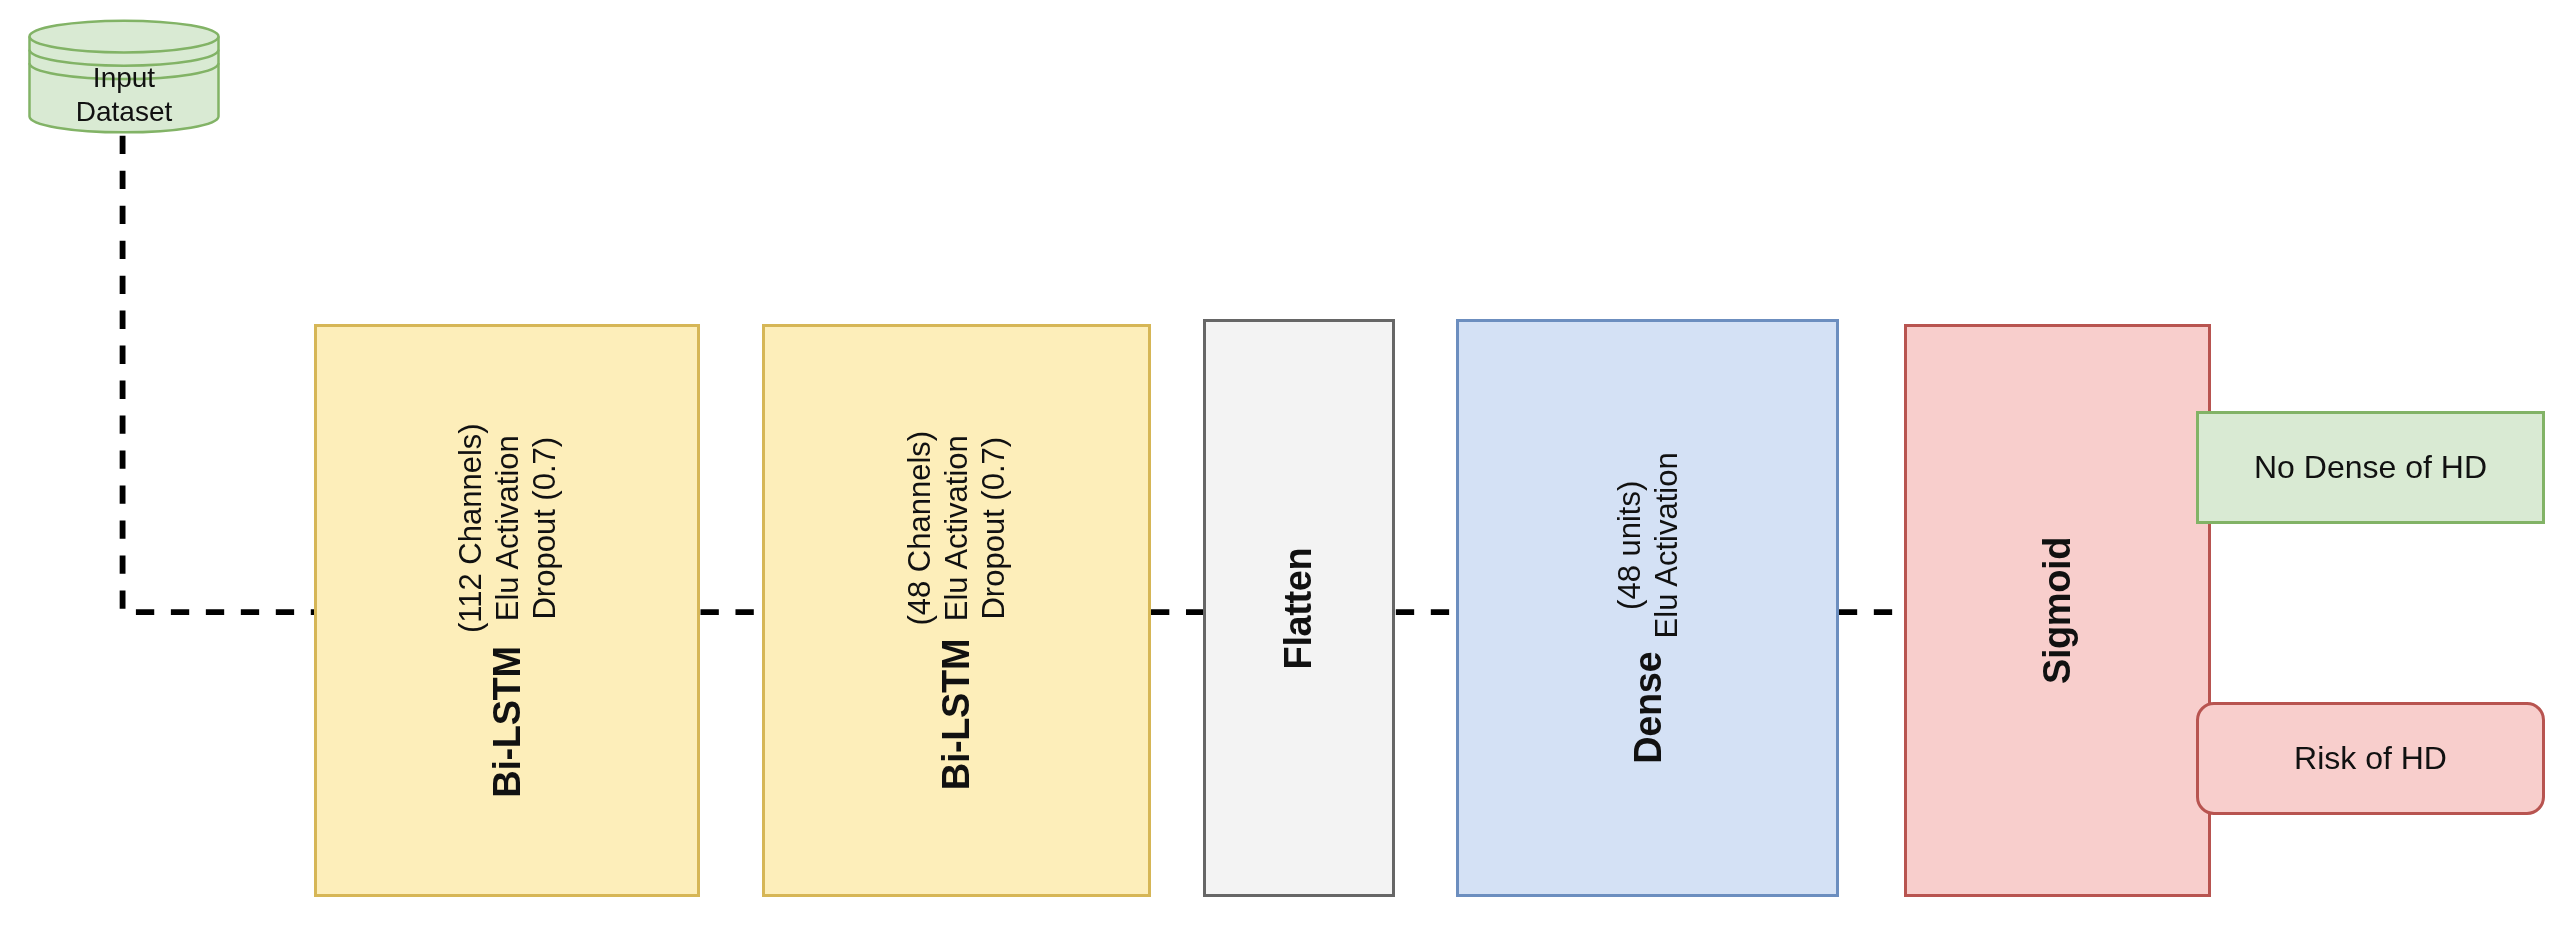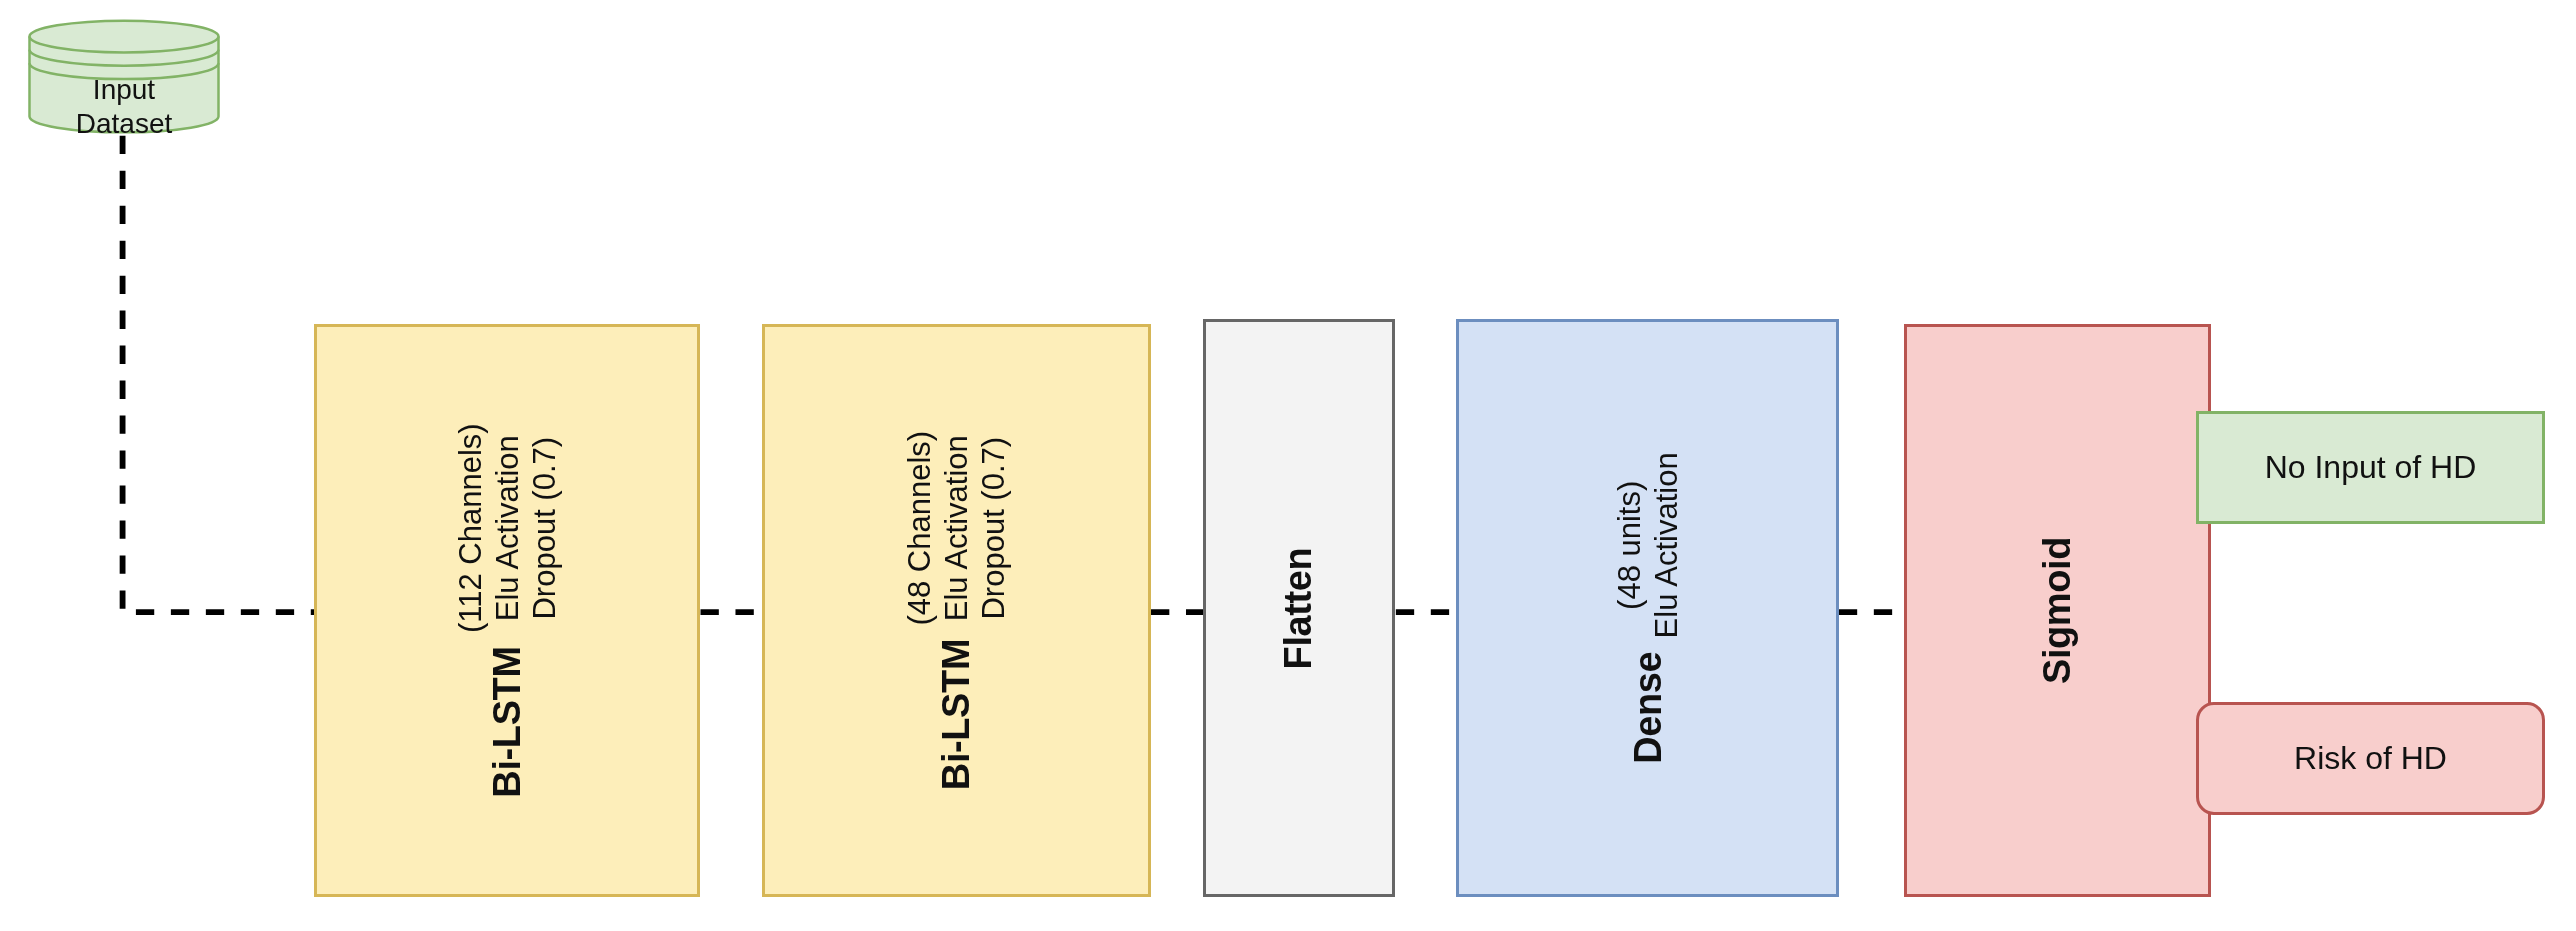--- a/index.html
+++ b/index.html
@@ -37,21 +37,20 @@
   .cyl-label {
     position: absolute;
     left: 0;
     top: 43px;
     width: 194px;
     text-align: center;
     font-size: 28px;
     line-height: 34px;
     color: #111111;
     white-space: pre-line;
-    margin-top: 12px;
   }
 
   
   .block {
     position: absolute;
     box-sizing: border-box;
     border-style: solid;
     border-width: 3.3px;
     display: flex;
     align-items: center;
@@ -166,21 +165,21 @@
     </div>
   </div>
 
   <div class="block sig" style="left:1904px; top:324px; width:307px; height:573px;">
     <div class="rot">
       <span class="title">Sigmoid</span>
     </div>
   </div>
 
   <div class="outbox out-green" style="left:2196px; top:411px; width:349px; height:113px;">
-    <span>No Input of HD</span>
+    <span>No Dense of HD</span>
   </div>
 
   <div class="outbox out-red" style="left:2196px; top:702px; width:349px; height:113px;border-radius:18px;">
     <span>Risk of HD</span>
   </div>
 
 </div>
 
 
 </body></html>

